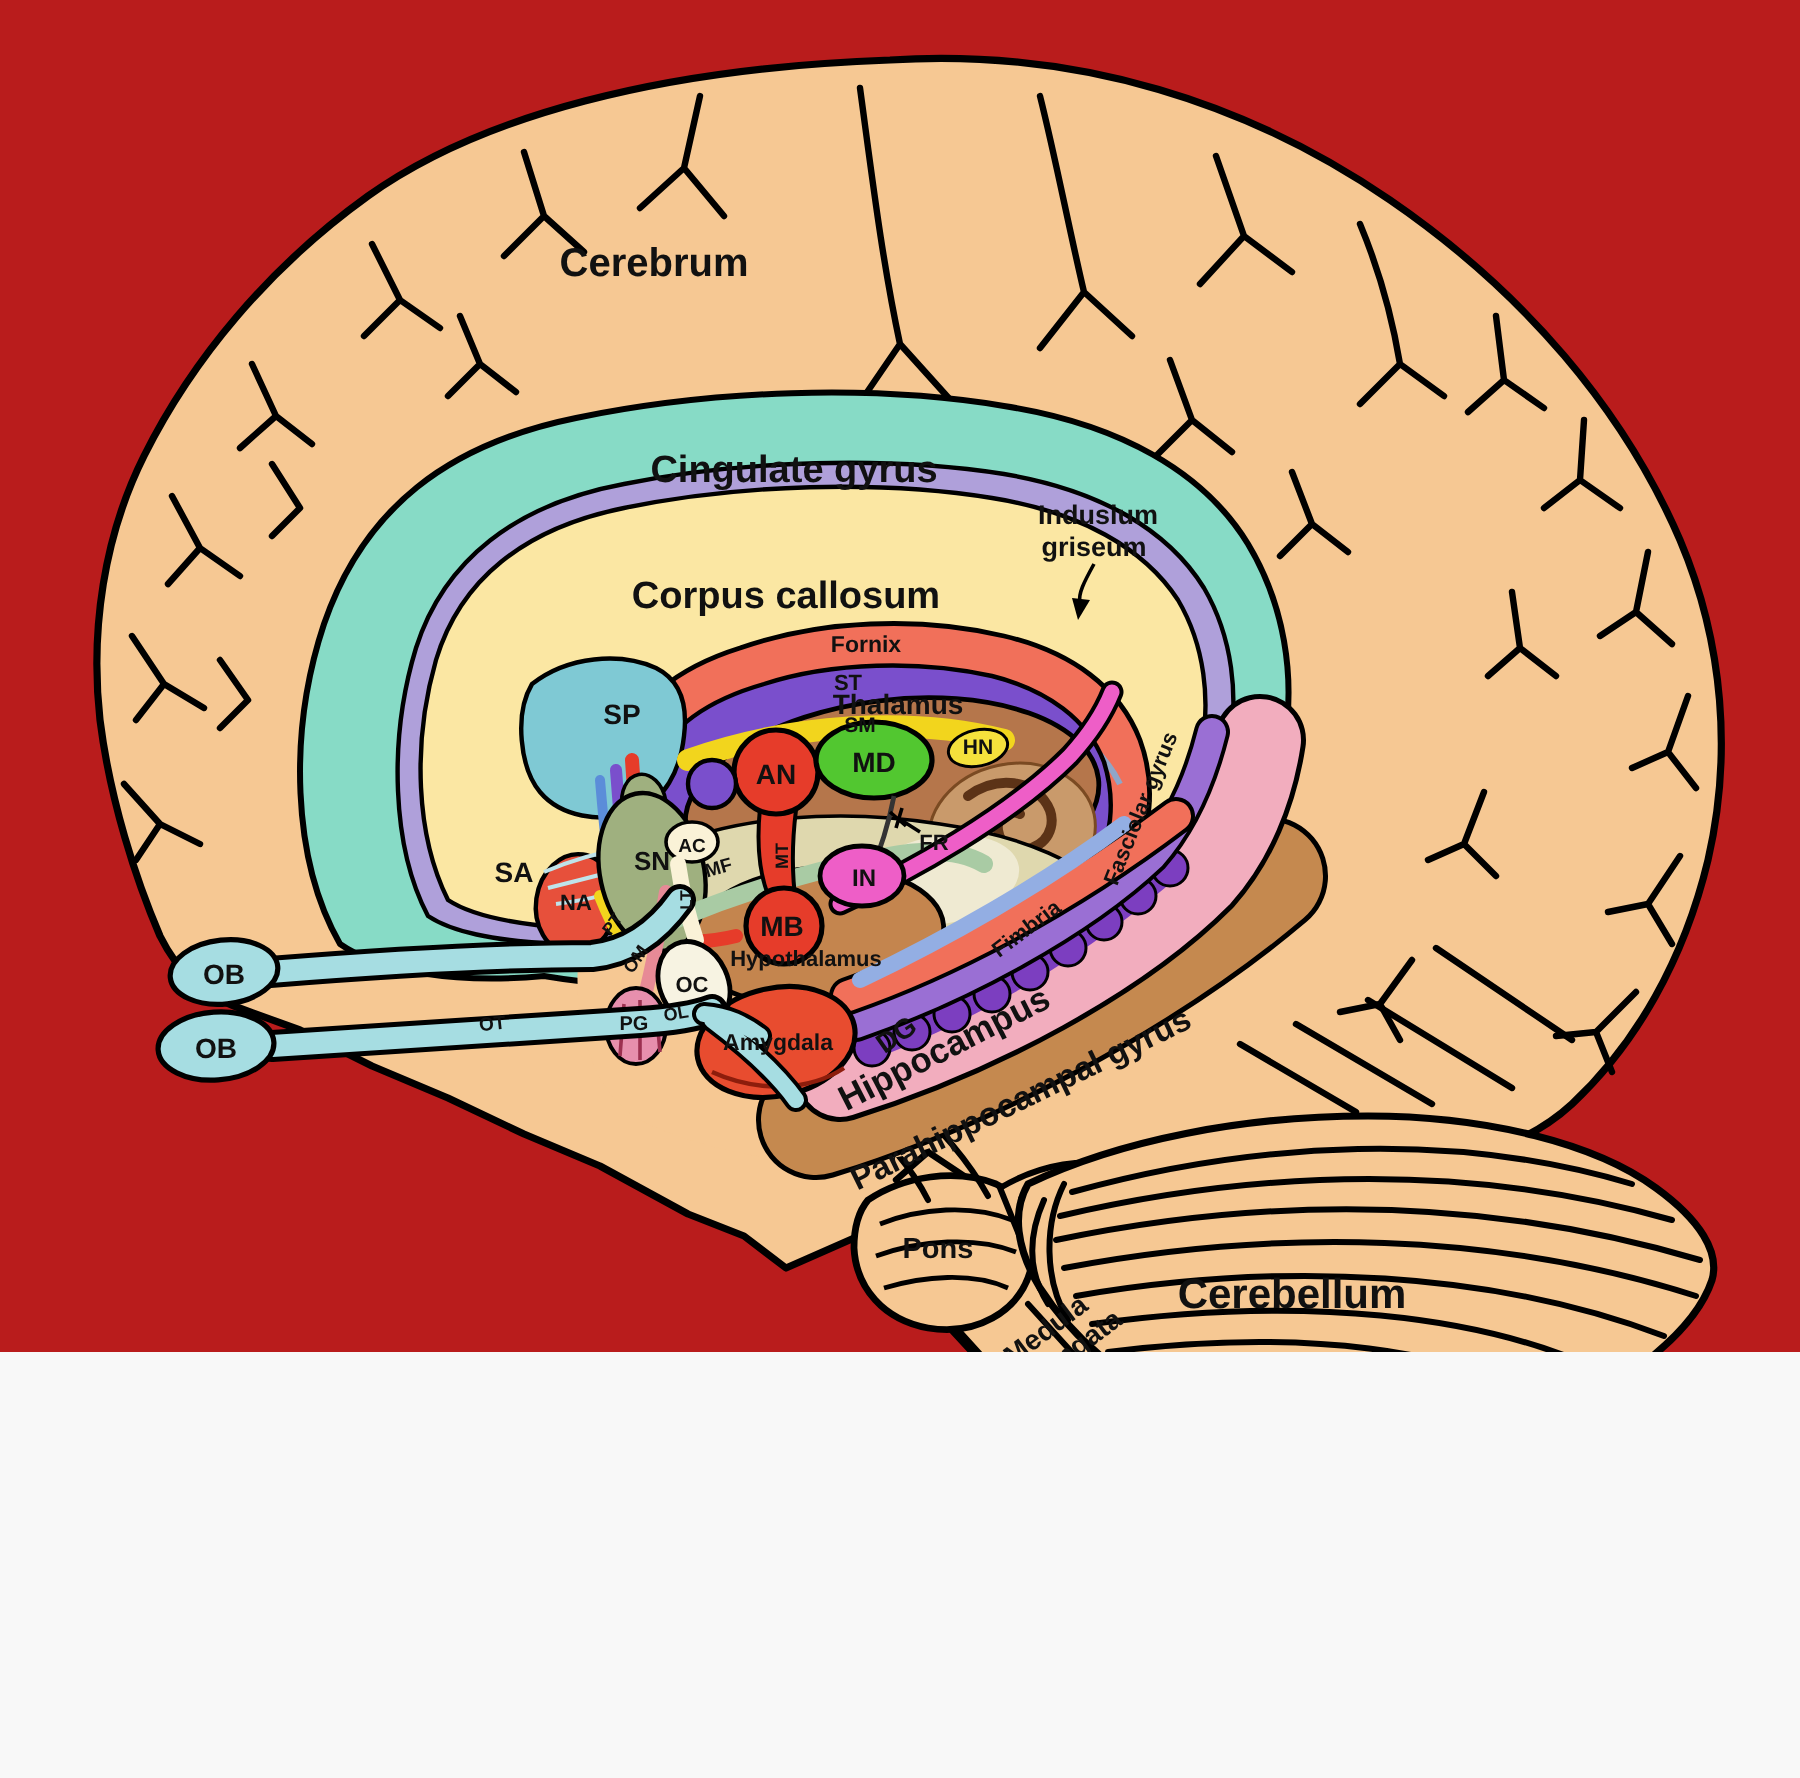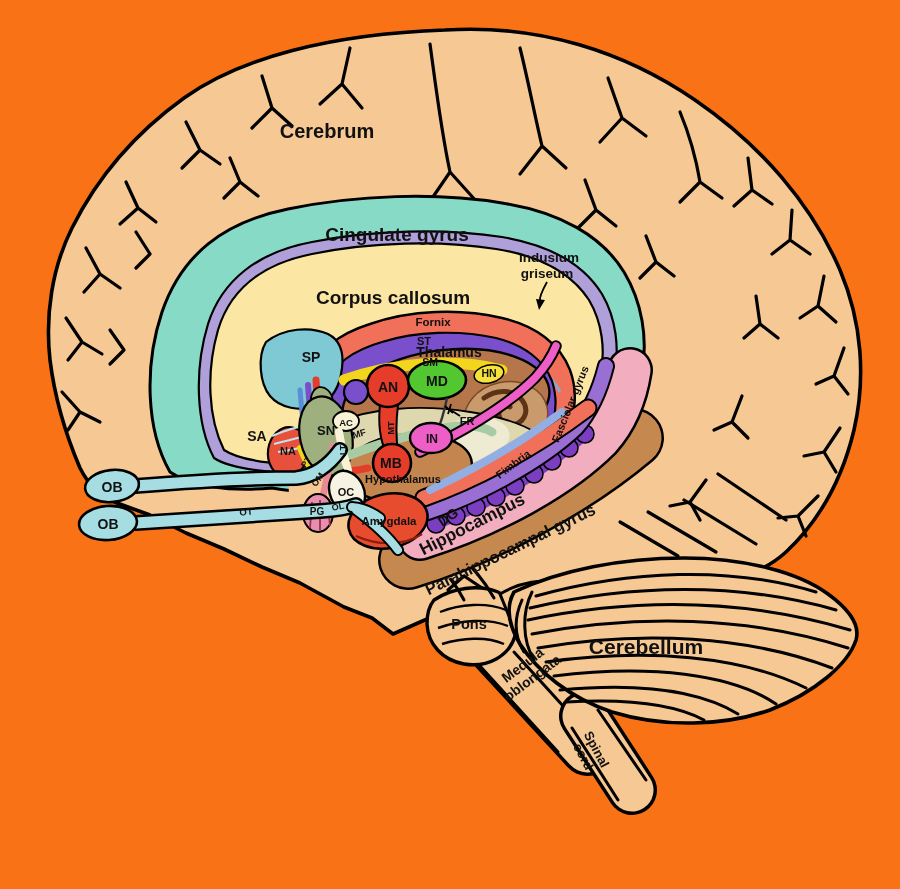--- a/index.html
+++ b/index.html
@@ -1,16 +1,16 @@
 <!DOCTYPE html>
 <html><head>
 <meta charset="utf-8">
 <style>
   html,body{margin:0;padding:0;background:#f8f8f8;}
-  #stage{width:900px;height:889px;position:relative;background:#f97316;overflow:hidden;}
+  #stage{width:900px;height:676px;position:relative;background:#b91c1c;overflow:hidden;}
   svg{display:block;}
   .lbl{font-family:"Liberation Sans",sans-serif;font-weight:bold;fill:#111;text-anchor:middle;}
 </style>
 </head>
 <body>
 <div id="stage">
 
 <svg width="900" height="889" viewBox="0 0 900 889">
 
   <path stroke="#000" stroke-width="3.6" stroke-linejoin="round" d="M 445 30 C 540 24 625 52 695 100 C 762 146 812 205 840 270 C 862 322 866 378 854 430

